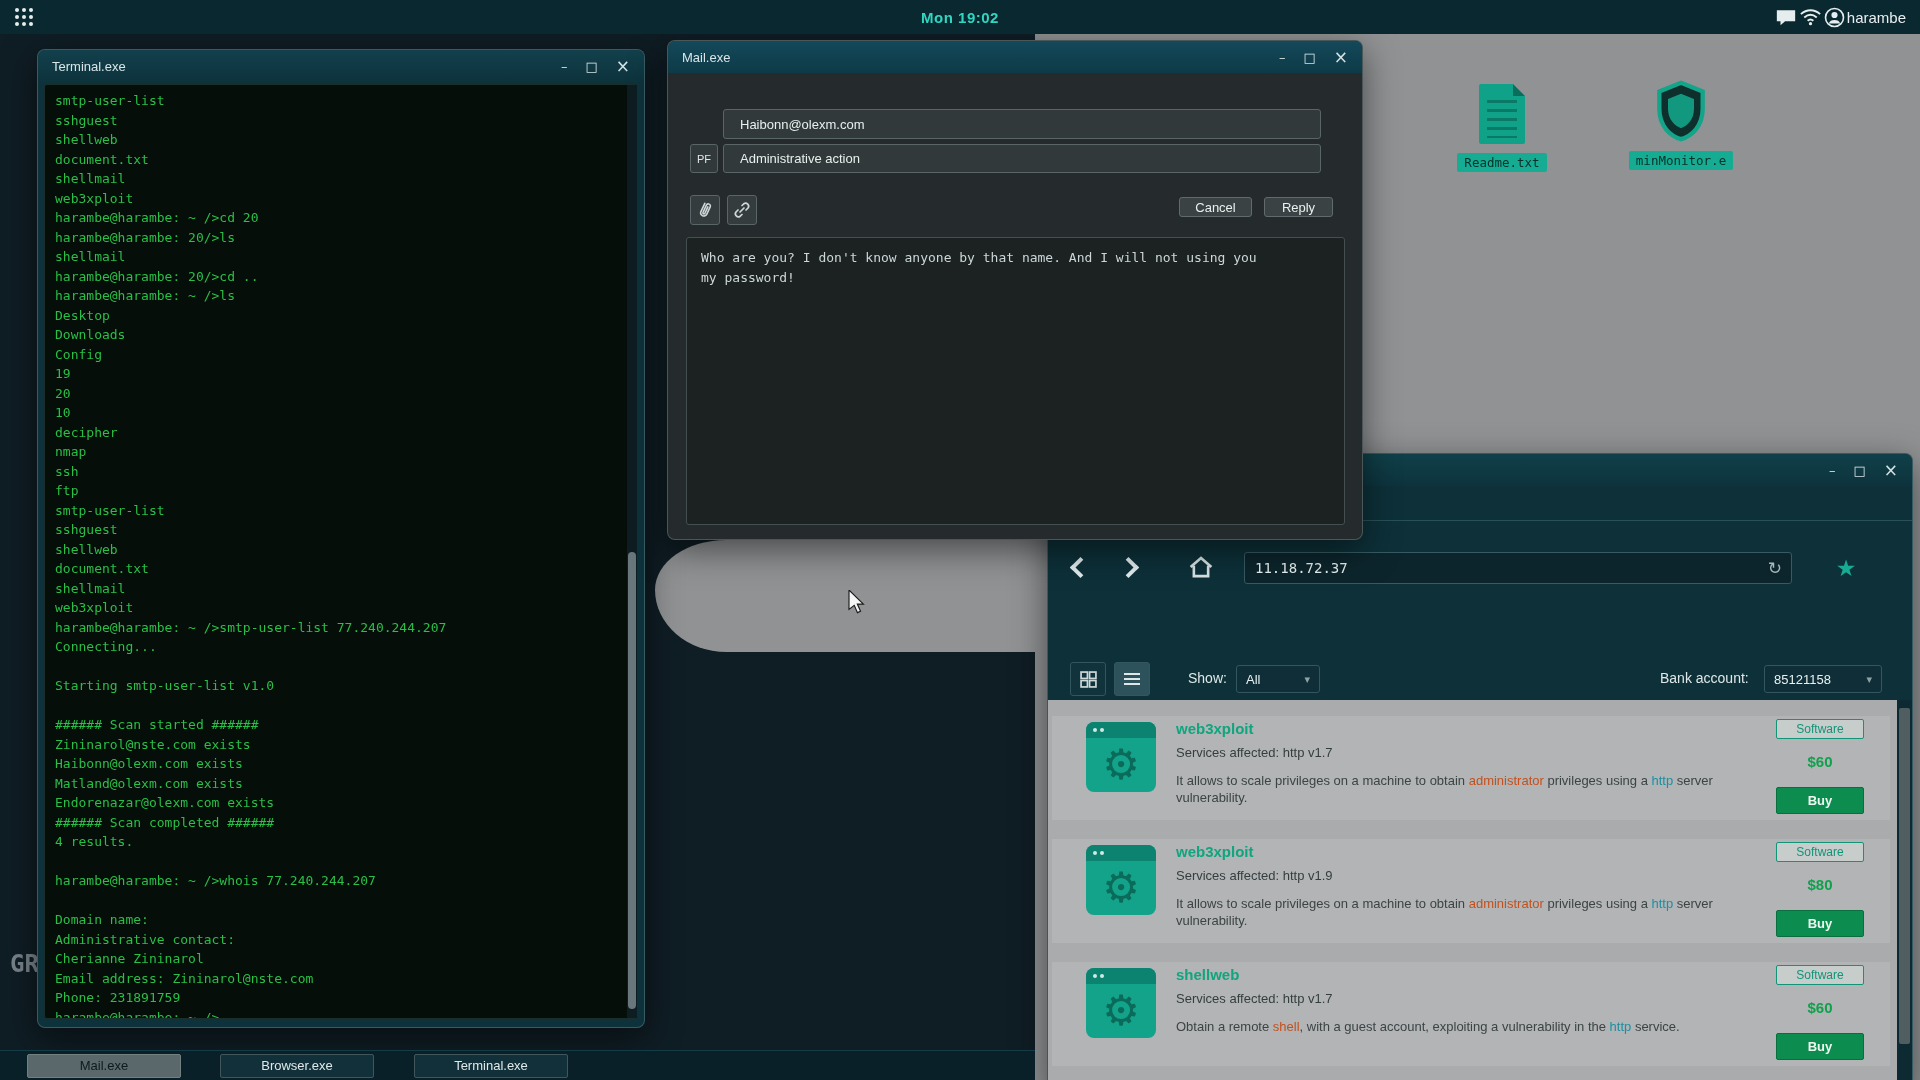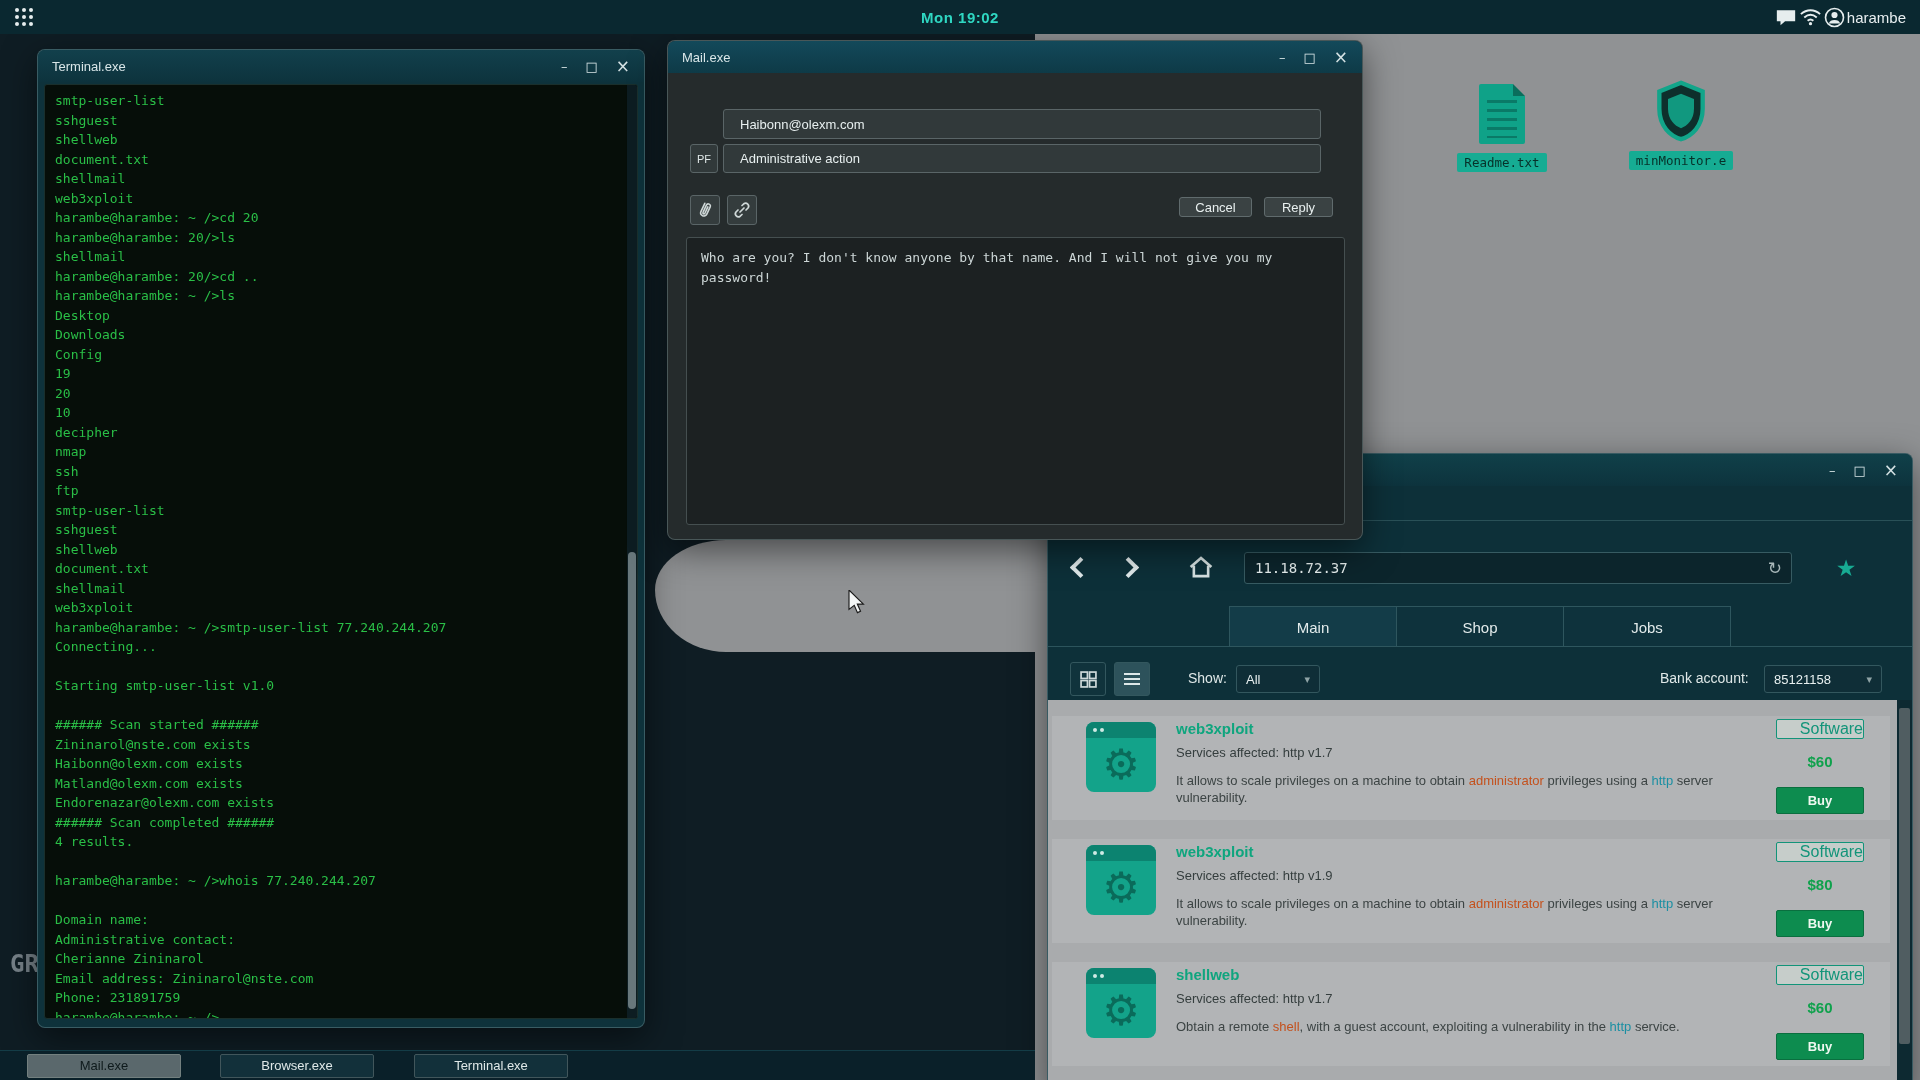--- a/index.html
+++ b/index.html
@@ -89,21 +89,21 @@
   .app-icon {position:absolute;left:34px;top:6px;width:70px;height:70px;background:#13a38a;border-radius:8px;overflow:hidden}
   .app-icon-bar {height:16px;background:#0c8370;display:flex;align-items:center;gap:3px;padding-left:7px}
   .app-icon-bar i {width:4px;height:4px;border-radius:50%;background:#cfeae4;display:block}
   .gear {position:absolute;left:0;right:0;top:14px;bottom:0;display:flex;align-items:center;justify-content:center;font-size:42px;color:#0a6b5a;font-family:"DejaVu Sans",sans-serif}
   .shop-name {position:absolute;left:124px;top:4px;color:#0fa57e;font-weight:bold;font-size:15px;cursor:pointer}
   .shop-services {position:absolute;left:124px;top:29px;color:#353e3e;font-size:13px}
   .shop-desc {position:absolute;left:124px;top:56px;width:540px;color:#3c4444;font-size:13px;line-height:17px}
   .seg-warn {color:#c4511d}
   .seg-link {color:#1b8fa3;cursor:pointer}
   .shop-side {position:absolute;right:26px;top:0;width:88px;height:100%}
-  .badge {position:absolute;top:3px;left:0;right:0;height:20px;line-height:18px;text-align:right;border:1px solid #129479;color:#129479;background:#c6cdca;font-size:16px;border-radius:2px}
+  .badge {position:absolute;top:3px;left:0;right:0;height:20px;line-height:18px;text-align:center;border:1px solid #129479;color:#129479;background:#c6cdca;font-size:12px;border-radius:2px}
   .price {position:absolute;top:37px;left:0;right:0;text-align:center;color:#0fa14c;font-weight:bold;font-size:15px}
   .buy-btn {position:absolute;top:71px;left:0;right:0;height:27px;background:#0d8c4f;border:1px solid #0a6f3f;border-radius:2px;color:#eef7f0;font-weight:bold;font-size:13px;cursor:pointer;font-family:"Liberation Sans",sans-serif}
   .browser-scroll {position:absolute;right:0;top:246px;bottom:0;width:15px;background:#0d2931}
   .browser-thumb {position:absolute;left:2px;width:11px;top:8px;height:336px;background:#505d61;border-radius:2px}
 
   
   .taskbar {position:absolute;left:0;top:1050px;width:1035px;height:30px;background:#0a2029;border-top:1px solid #133c46;z-index:40}
   .task-btn {position:absolute;top:3px;height:24px;width:154px;text-align:center;line-height:22px;font-size:13px;cursor:pointer;border:1px solid #41565b;color:#dfe8e8;background:#12303a;border-radius:2px}
   #task-mail {left:27px;background:#5a686c;color:#0e1a1c;border-color:#73807f}
   #task-browser {left:220px}
@@ -152,25 +152,20 @@
         <path d="M2 9 L10 2 L18 9 M4.5 8 V16 H15.5 V8" fill="none" stroke="#d8e3e3" stroke-width="2"></path>
       </svg>
     </div>
     <div class="url-bar">
       <input class="url-input" value="11.18.72.37" style="">
       <span class="refresh">↻</span>
     </div>
     <div id="star-btn">★</div>
   </div>
 
-  <div class="tabs-row">
-    <div class="tab" id="tab-main">Main</div>
-    <div class="tab" id="tab-shop">Shop</div>
-    <div class="tab" id="tab-jobs">Jobs</div>
-  </div>
 
   <div class="toolbar-row">
     <div class="view-btn" id="grid-view">
       <svg width="17" height="17" viewBox="0 0 16 16">
         <rect x="1" y="1" width="6" height="6" fill="none" stroke="#cdd9da" stroke-width="1.6"></rect>
         <rect x="9" y="1" width="6" height="6" fill="none" stroke="#cdd9da" stroke-width="1.6"></rect>
         <rect x="1" y="9" width="6" height="6" fill="none" stroke="#cdd9da" stroke-width="1.6"></rect>
         <rect x="9" y="9" width="6" height="6" fill="none" stroke="#cdd9da" stroke-width="1.6"></rect>
       </svg>
     </div>
@@ -333,21 +328,21 @@
     </svg>
   </div>
   <div class="tool-btn" id="link-btn">
     <svg width="20" height="20" viewBox="0 0 20 20">
       <path d="M8 12 L12 8 M6 10 L4 12 a3 3 0 0 0 4.2 4.2 L10 14.5 M14 10 L16 8 A3 3 0 0 0 11.8 3.8 L10 5.5" fill="none" stroke="#cfd8d8" stroke-width="1.7" stroke-linecap="round"></path>
     </svg>
   </div>
   <button class="mail-btn" id="cancel-btn">Cancel</button>
   <button class="mail-btn" id="reply-btn">Reply</button>
   <div class="mail-body">
-    <div class="mail-body-inner">Who are you? I don't know anyone by that name. And I will not give you my password!</div>
+    <div class="mail-body-inner">Who are you? I don't know anyone by that name. And I will not using you my password!</div>
   </div>
 </div>
 
 <div class="taskbar">
   <div class="task-btn" id="task-mail">Mail.exe</div>
   <div class="task-btn" id="task-browser">Browser.exe</div>
   <div class="task-btn" id="task-terminal">Terminal.exe</div>
 </div>
 
 <div class="topbar">

